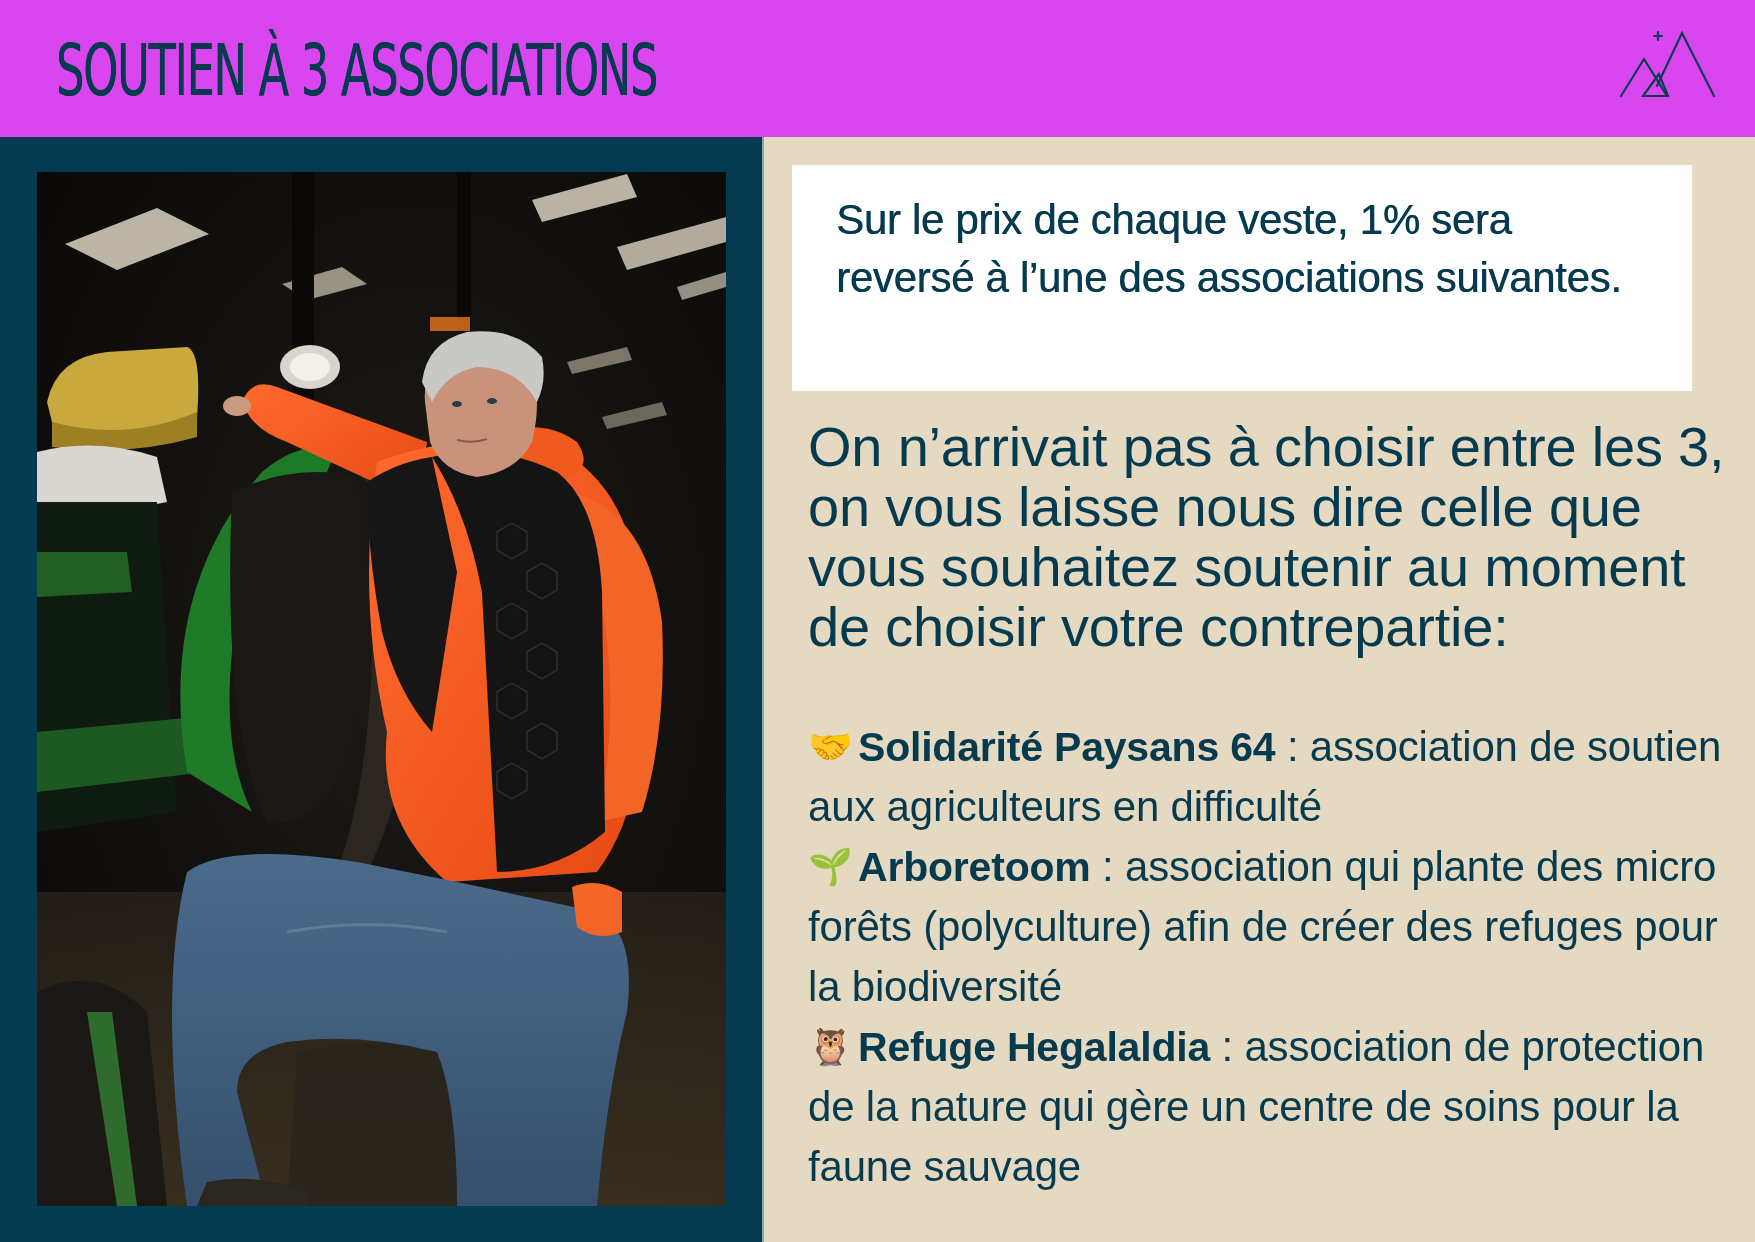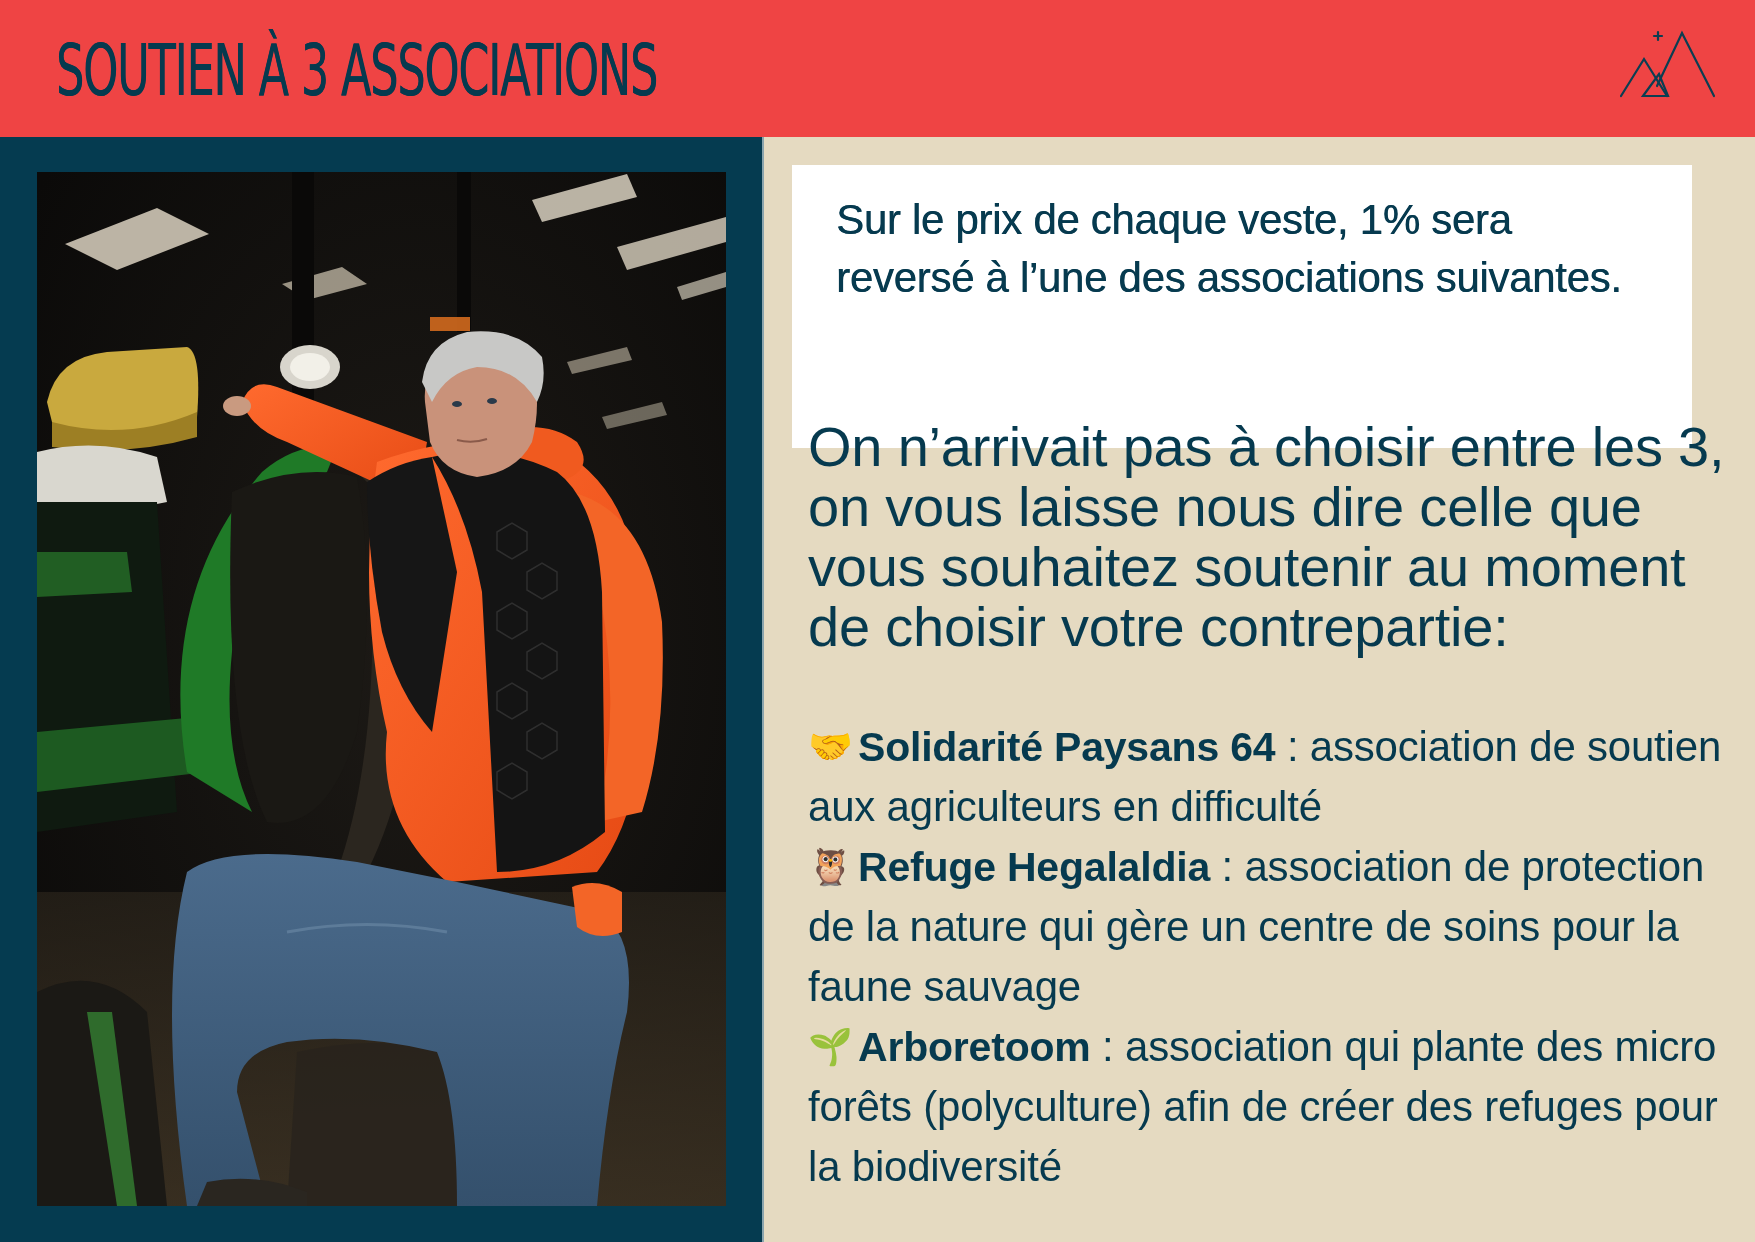--- a/index.html
+++ b/index.html
@@ -12,21 +12,21 @@
       position: relative;
       overflow: hidden;
       background: #ffffff;
       font-family: "Liberation Sans", "DejaVu Sans", sans-serif;
       color: #063a4f;
     }
     .header {
       position: absolute;
       left: 0; top: 0;
       width: 1755px; height: 137px;
-      background: #ef4444;
+      background: #d946ef;
     }
     .page-title {
       position: absolute;
       left: 56px;
       top: 22px;
       margin: 0;
       font-family: "DejaVu Sans", sans-serif;
       font-weight: 400;
       font-size: 72px;
       line-height: 96px;
@@ -63,21 +63,21 @@
       width: 993px; height: 1105px;
       background: #e5dac1;
       border-left: 2px solid #8aa4ad;
       box-sizing: border-box;
     }
     .highlight-box {
       position: absolute;
       left: 28px;
       top: 28px;
       width: 900px;
-      height: 283px;
+      height: 226px;
       background: #ffffff;
       box-sizing: border-box;
       padding: 26px 40px 0 44px;
     }
     .highlight-text {
       margin: 0;
       font-size: 42px;
       line-height: 58px;
       color: #063a4f;
       font-weight: 400;
@@ -236,19 +236,19 @@
     <p class="highlight-text">Sur le prix de chaque veste, 1% sera reversé à l’une des associations suivantes.</p>
   </div>
 
   <p class="body-text">On n’arrivait pas à choisir entre les 3, on vous laisse nous dire celle que vous souhaitez soutenir au moment de choisir votre contrepartie:</p>
 
   <ul class="assoc-list">
     <li class="assoc-item">
       <span class="assoc-emoji">🤝</span><span class="assoc-name">Solidarité Paysans 64</span><span class="assoc-desc"> : association de soutien aux agriculteurs en difficulté</span>
     </li>
     <li class="assoc-item">
-      <span class="assoc-emoji">🦉</span><span class="assoc-name">Refuge Hegalaldia</span><span class="assoc-desc"> : association de protection de la nature qui gère un centre de soins pour la faune sauvage</span>
+      <span class="assoc-emoji">🌱</span><span class="assoc-name">Arboretoom</span><span class="assoc-desc"> : association qui plante des micro forêts (polyculture) afin de créer des refuges pour la biodiversité</span>
     </li>
     <li class="assoc-item">
-      <span class="assoc-emoji">🌱</span><span class="assoc-name">Arboretoom</span><span class="assoc-desc"> : association qui plante des micro forêts (polyculture) afin de créer des refuges pour la biodiversité</span>
+      <span class="assoc-emoji">🦉</span><span class="assoc-name">Refuge Hegalaldia</span><span class="assoc-desc"> : association de protection de la nature qui gère un centre de soins pour la faune sauvage</span>
     </li>
   </ul>
 </div>
 
 </body></html>

